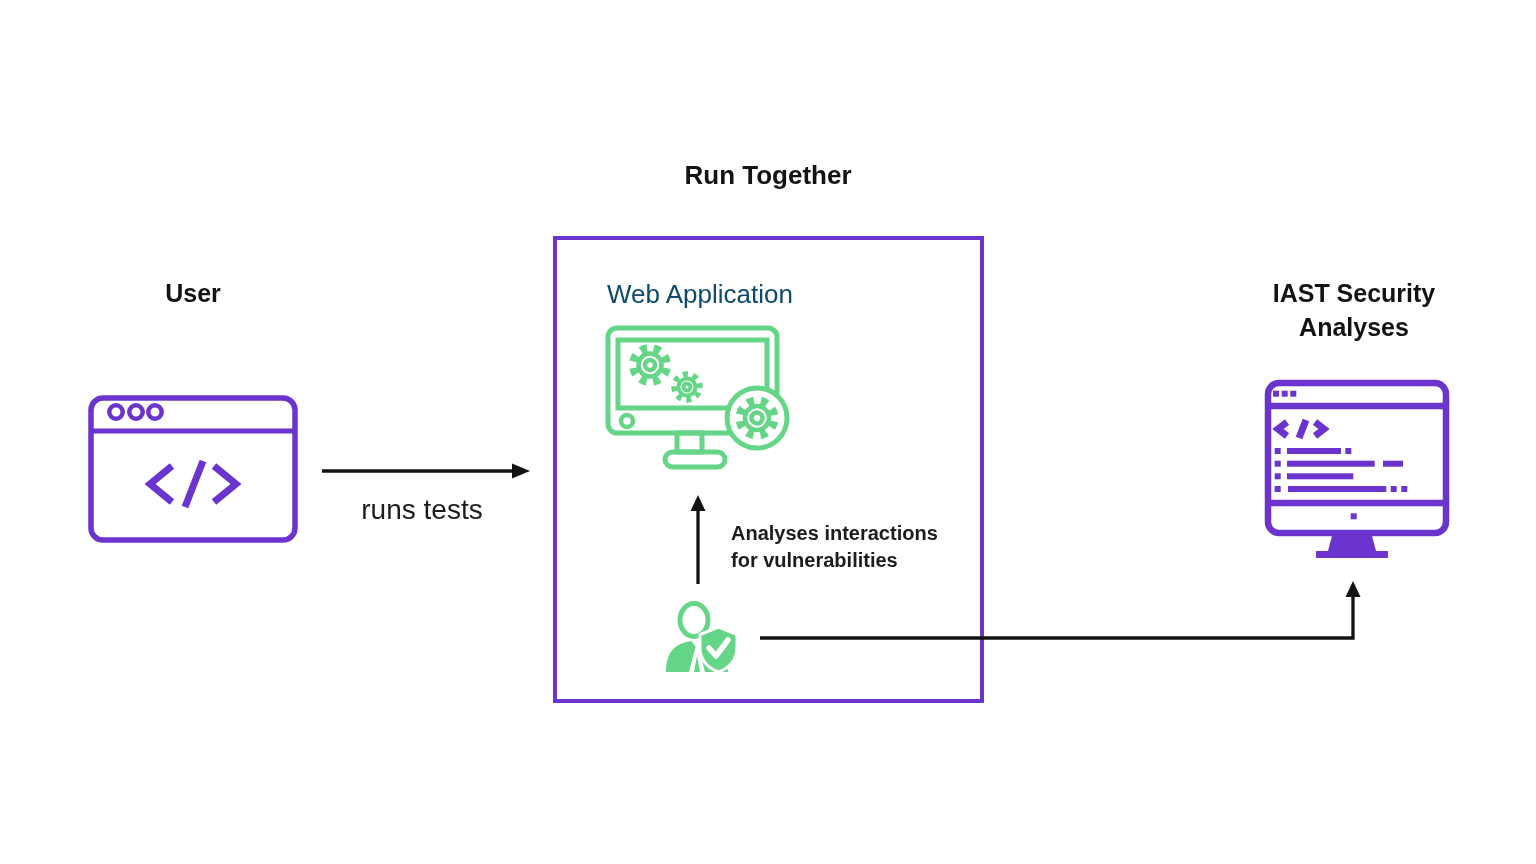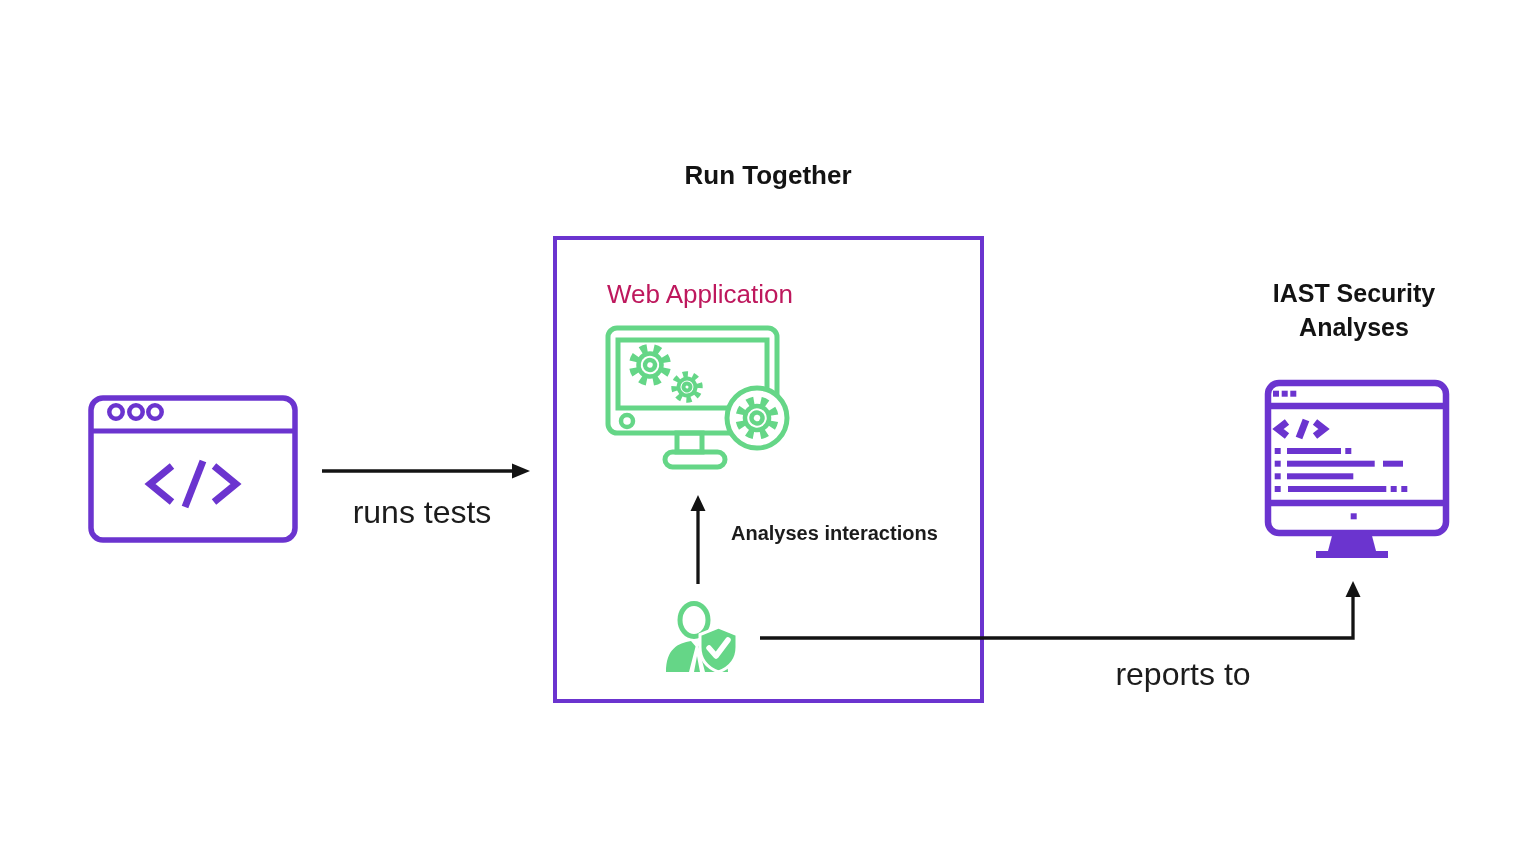--- a/index.html
+++ b/index.html
@@ -14,24 +14,24 @@
   .h-side{
     font-size:25px;font-weight:700;line-height:34px;
     color:var(--ink,#131313);text-align:center;
   }
   .h-center{
     font-size:26px;font-weight:700;line-height:34px;
     color:var(--ink,#131313);text-align:center;
   }
   .webapp-label{
     font-size:26px;font-weight:400;line-height:32px;
-    color:#be185d;text-align:center;
+    color:#0c4a6e;text-align:center;
   }
   .edge-label{
-    font-size:32px;font-weight:400;color:#1c1c1c;text-align:center;
+    font-size:28px;font-weight:400;color:#1c1c1c;text-align:center;
   }
   .note{
     font-size:20px;font-weight:700;line-height:27px;color:#1c1c1c;text-align:left;
   }
   .center-box{
     border:4px solid var(--purple,#6b34cf);
     box-sizing:border-box;
     background:transparent;
   }
   
@@ -47,20 +47,21 @@
 </head>
 <body>
 
 <div class="canvas">
 
   <div class="abs center-box" style="left:553px;top:236px;width:431px;height:467px;"></div>
 
   <div class="abs h-center" style="left:618px;top:158px;width:300px;">Run Together</div>
 
   <div class="abs h-side" style="left:43px;top:276px;width:300px;">
+    <div>User</div>
   </div>
 
   <svg class="abs" style="left:86px;top:393px;" width="214" height="154" viewBox="0 0 214 154">
     <rect class="p-stroke" x="5" y="5" width="204" height="142" rx="12" stroke-width="5.5"></rect>
     <line class="p-stroke" x1="5" y1="38" x2="209" y2="38" stroke-width="5"></line>
     <g>
       <circle class="p-stroke" cx="30" cy="19" r="6.7" stroke-width="4.5"></circle>
       <circle class="p-stroke" cx="50" cy="19" r="6.7" stroke-width="4.5"></circle>
       <circle class="p-stroke" cx="69" cy="19" r="6.7" stroke-width="4.5"></circle>
     </g>
@@ -108,37 +109,37 @@
     </g>
   </svg>
 
   <svg class="abs" style="left:686px;top:494px;" width="24" height="94" viewBox="0 0 24 94">
     <line class="ink-stroke" x1="12" y1="90" x2="12" y2="16" stroke-width="3.3"></line>
     <polygon class="ink-fill" points="4.5,17 12,1 19.5,17"></polygon>
   </svg>
 
   <div class="abs note" style="left:731px;top:520px;width:230px;">
     <div>Analyses interactions</div>
+    <div>for vulnerabilities</div>
   </div>
 
   <svg class="abs" style="left:661px;top:596px;" width="84" height="80" viewBox="0 0 84 80">
     <ellipse class="g-stroke-w" cx="33" cy="24" rx="14" ry="16.5" stroke-width="5"></ellipse>
     <path class="g-fill" d="M 5 76 C 5 53 17 47 30 45 L 36 52 L 42 45 C 55 47 67 53 67 76 Z"></path>
     <polygon class="w-fill" points="36,45 28,76 33,76 36,60 39,76 44,76"></polygon>
     <g>
       <path class="g-fill" d="M 57.5 31 L 76 38.5 L 76 51 C 76 64 68 72 57.5 76 C 47 72 39 64 39 51 L 39 38.5 Z" stroke="#ffffff" stroke-width="3"></path>
       <polyline points="48,52 55,60 67,44" fill="none" stroke="#ffffff" stroke-width="5.5" stroke-linecap="round" stroke-linejoin="round"></polyline>
     </g>
   </svg>
 
   <svg class="abs" style="left:756px;top:576px;" width="610" height="68" viewBox="0 0 610 68">
     <path class="ink-stroke" d="M 4 62 L 597 62 L 597 20" stroke-width="3.3"></path>
     <polygon class="ink-fill" points="589.5,21 597,5 604.5,21"></polygon>
   </svg>
-  <div class="abs edge-label" style="left:1083px;top:656px;width:200px;">reports to</div>
 
   <div class="abs h-side" style="left:1204px;top:276px;width:300px;">
     <div>IAST Security</div>
     <div>Analyses</div>
   </div>
 
   <svg class="abs" style="left:1261px;top:376px;" width="192" height="192" viewBox="0 0 192 192">
     <rect class="p-stroke" x="7" y="7" width="178" height="150" rx="11" stroke-width="6.5"></rect>
     <line class="p-stroke" x1="7" y1="30" x2="185" y2="30" stroke-width="6.5"></line>
     <g>

